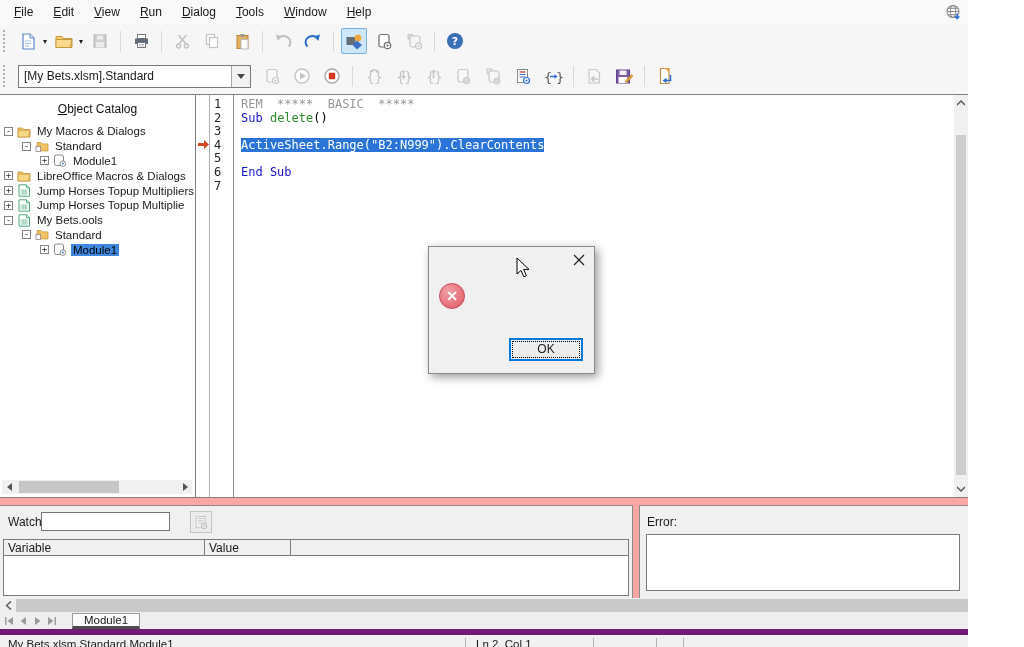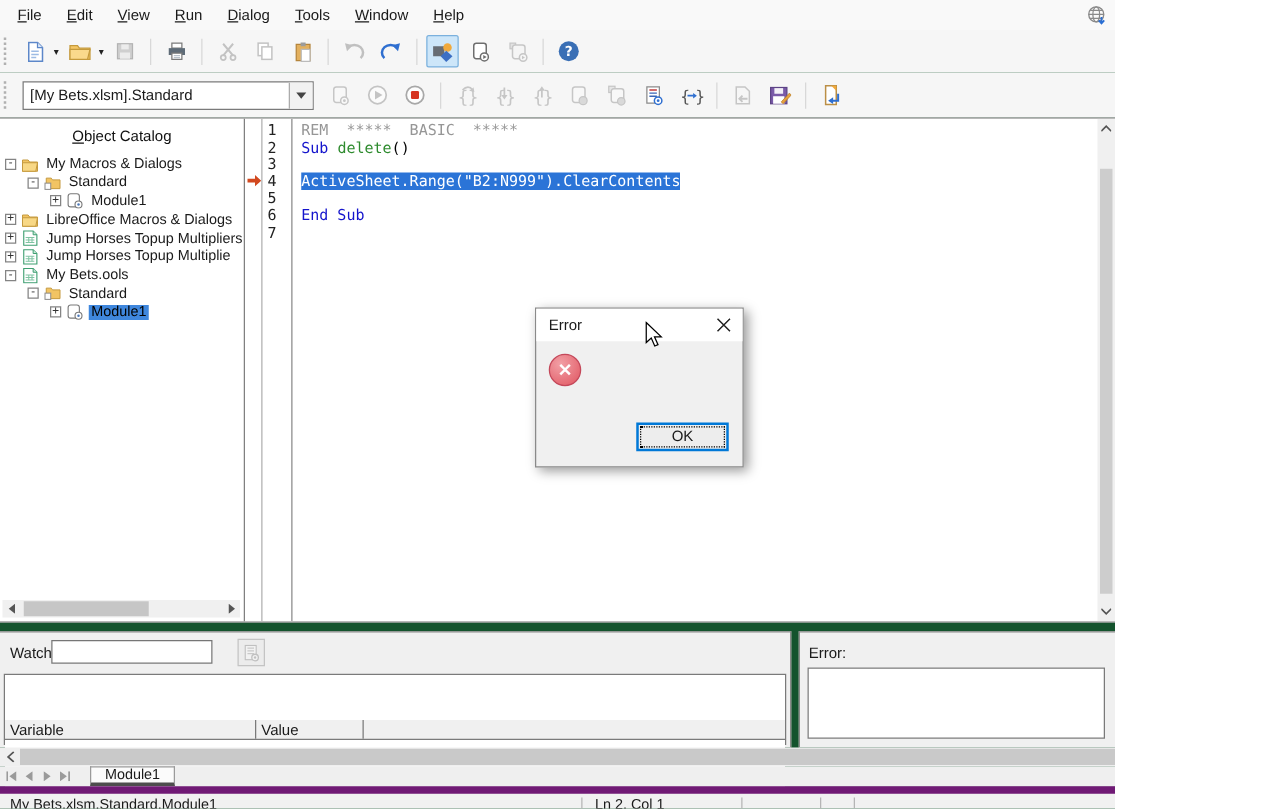--- a/index.html
+++ b/index.html
@@ -1,19 +1,19 @@
 <!DOCTYPE html>
 <html><head>
 <meta charset="utf-8">
 <style>
   * { box-sizing: border-box; margin: 0; padding: 0; }
   html,body { width:1024px; height:647px; }
   #app {
-    position: relative; width: 892px; height: 647px;
-    background: #14532d;
+    position: relative; width: 968px; height: 647px;
+    background: #fca5a5;
     font-family: "Liberation Sans", sans-serif; font-size: 12px; color: #1a1a1a;
     overflow: hidden;
   }
   
   .menubar { position:absolute; top:0; left:0; right:0; height:24px; background:#f9f9f9;
              display:flex; align-items:center; padding-left:4px; }
   .menu-item { padding:4px 10px; cursor:default; }
   .globe { position:absolute; right:6px; top:4px; width:17px; height:17px; }
   
   .toolbar { position:absolute; left:0; right:0; background:#f6f6f6; display:flex; align-items:center; }
@@ -71,21 +71,21 @@
   
   .watch-panel { position:absolute; top:505px; left:0; width:633px; height:93px; background:#f0f0f0;
                  border-top:1px solid #8a8a8a; border-right:1px solid #8a8a8a; }
   .watch-label { position:absolute; left:8px; top:9px; }
   .watch-input { position:absolute; left:41px; top:6px; width:129px; height:19px;
                  border:1px solid #767676; background:#fff; font:12px "Liberation Sans",sans-serif; padding:0 3px; }
   .watch-btn { position:absolute; left:190px; top:5px; width:22px; height:22px; background:#ececec;
                border:1px solid #c4c4c4; display:flex; align-items:center; justify-content:center; }
   .watch-table { position:absolute; left:3px; top:33px; width:626px; height:57px;
                  border:1px solid #7a7a7a; background:#fff; }
-  .wt-head { display:flex; height:16px; background:#f0f0f0; border-bottom:1px solid #7a7a7a;margin-top:36px; }
+  .wt-head { display:flex; height:16px; background:#f0f0f0; border-bottom:1px solid #7a7a7a; }
   .wt-cell { padding:1px 0 0 4px; border-right:1px solid #7a7a7a; overflow:hidden; }
   .wt-c0 { width:201px; } .wt-c1 { width:86px; } .wt-c2 { flex:1; border-right:none; }
   .calls-panel { position:absolute; top:505px; left:639px; right:0; height:93px; background:#f0f0f0;
                  border-top:1px solid #8a8a8a; border-left:1px solid #8a8a8a; }
   .calls-label { position:absolute; left:7px; top:9px; }
   .calls-box { position:absolute; left:6px; top:28px; right:8px; bottom:7px; background:#fff;
                border:1px solid #7a7a7a; }
   
   .tabbar { position:absolute; top:613px; left:0; right:0; height:16px; background:#efefef; }
   .tabnav { position:absolute; top:2px; width:13px; height:12px; display:flex; align-items:center; justify-content:center; }
@@ -559,23 +559,20 @@
   <div class="statusbar">
     <span class="sb-text" style="left:8px;">My Bets.xlsm.Standard.Module1</span>
     <span class="sb-div" style="left:465px;"></span>
     <span class="sb-text" style="left:476px;">Ln 2, Col 1</span>
     <span class="sb-div" style="left:593px;"></span>
     <span class="sb-div" style="left:656px;"></span>
     <span class="sb-div" style="left:683px;"></span>
   </div>
 
   <div class="dialog">
-    <div class="dlg-title">
-      <span>Error</span>
-    </div>
     <div class="dlg-close">
       <svg width="12" height="12">
           <path d="M1 1l10 10M11 1L1 11" stroke="#222" stroke-width="1.2"></path>
         </svg>
     </div>
     <div class="dlg-icon">
         <span>✕</span>
       </div>
     <div class="dlg-ok">OK</div>
   </div>

